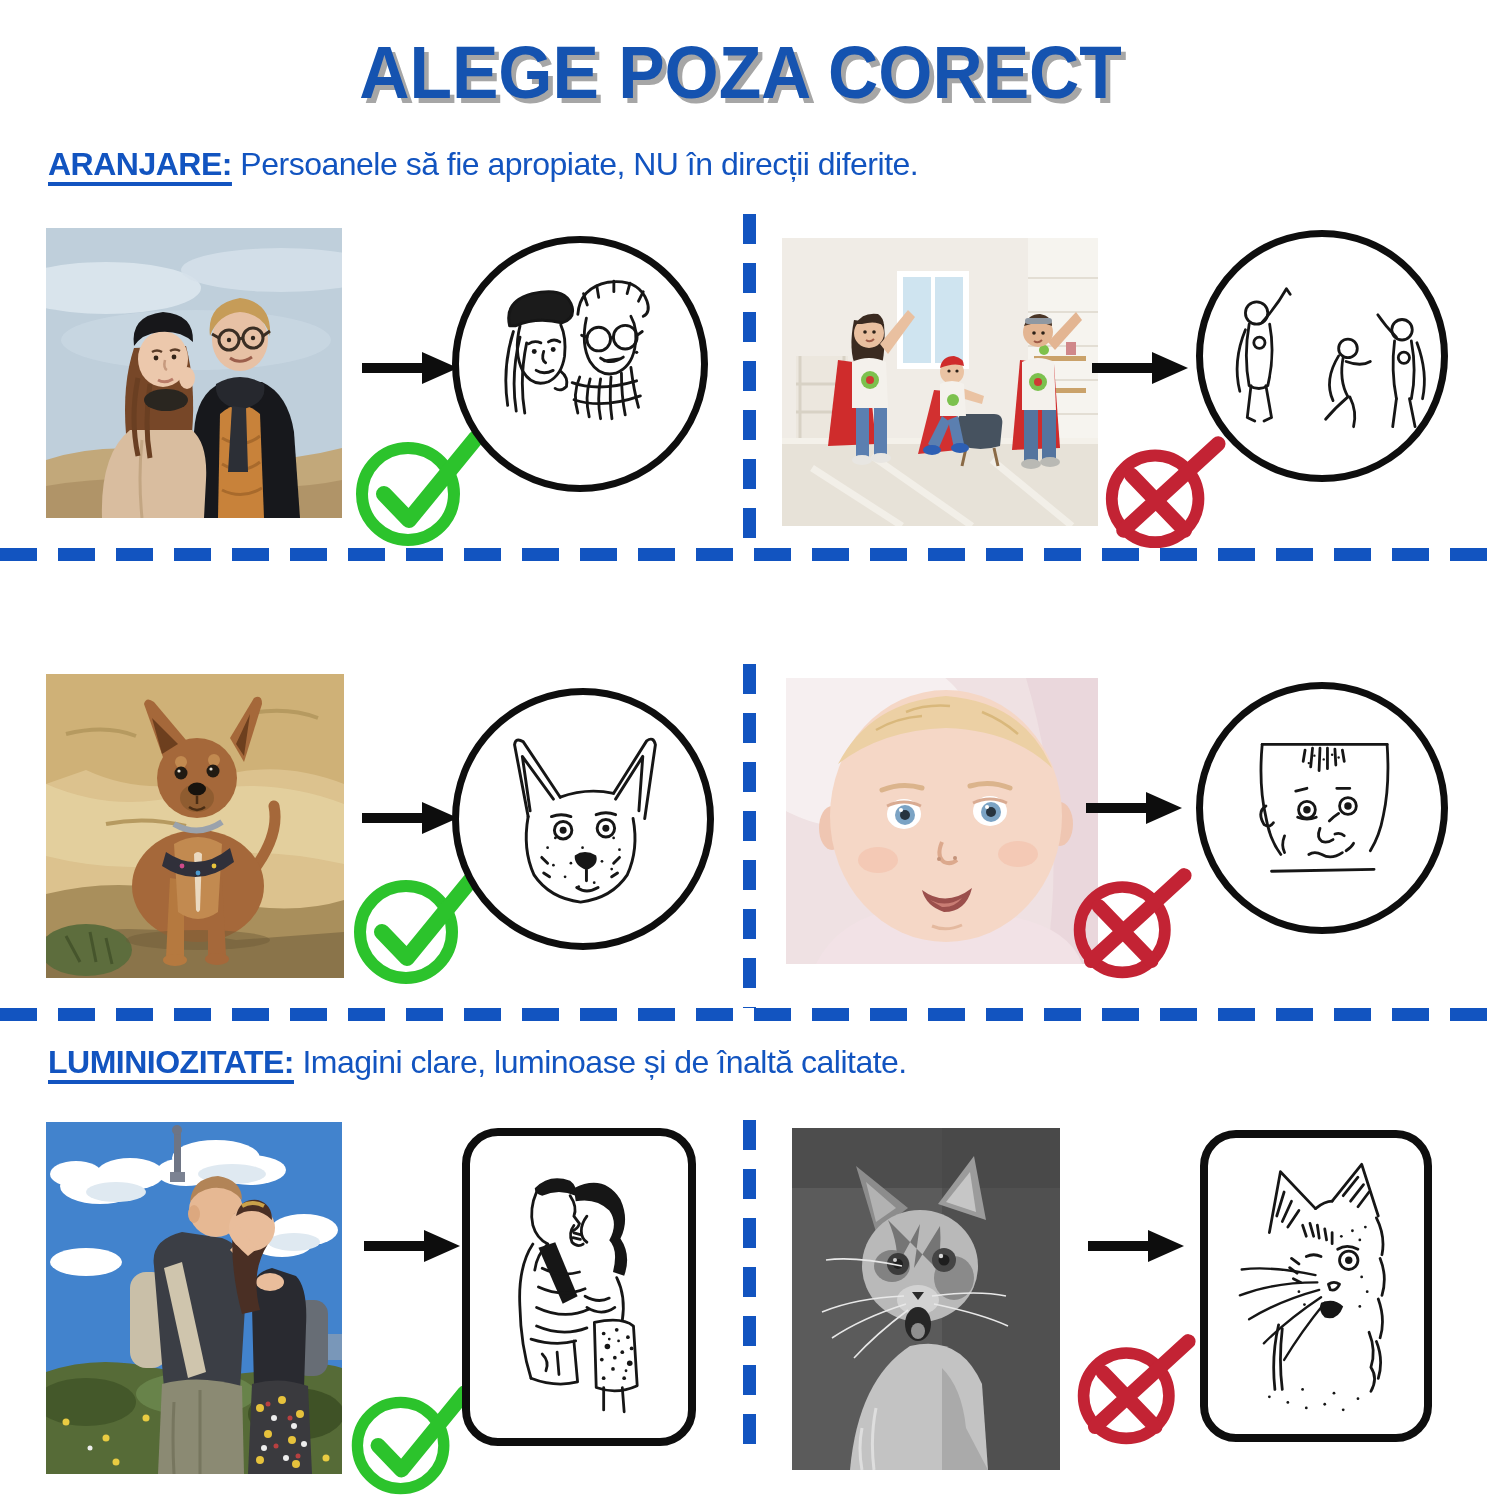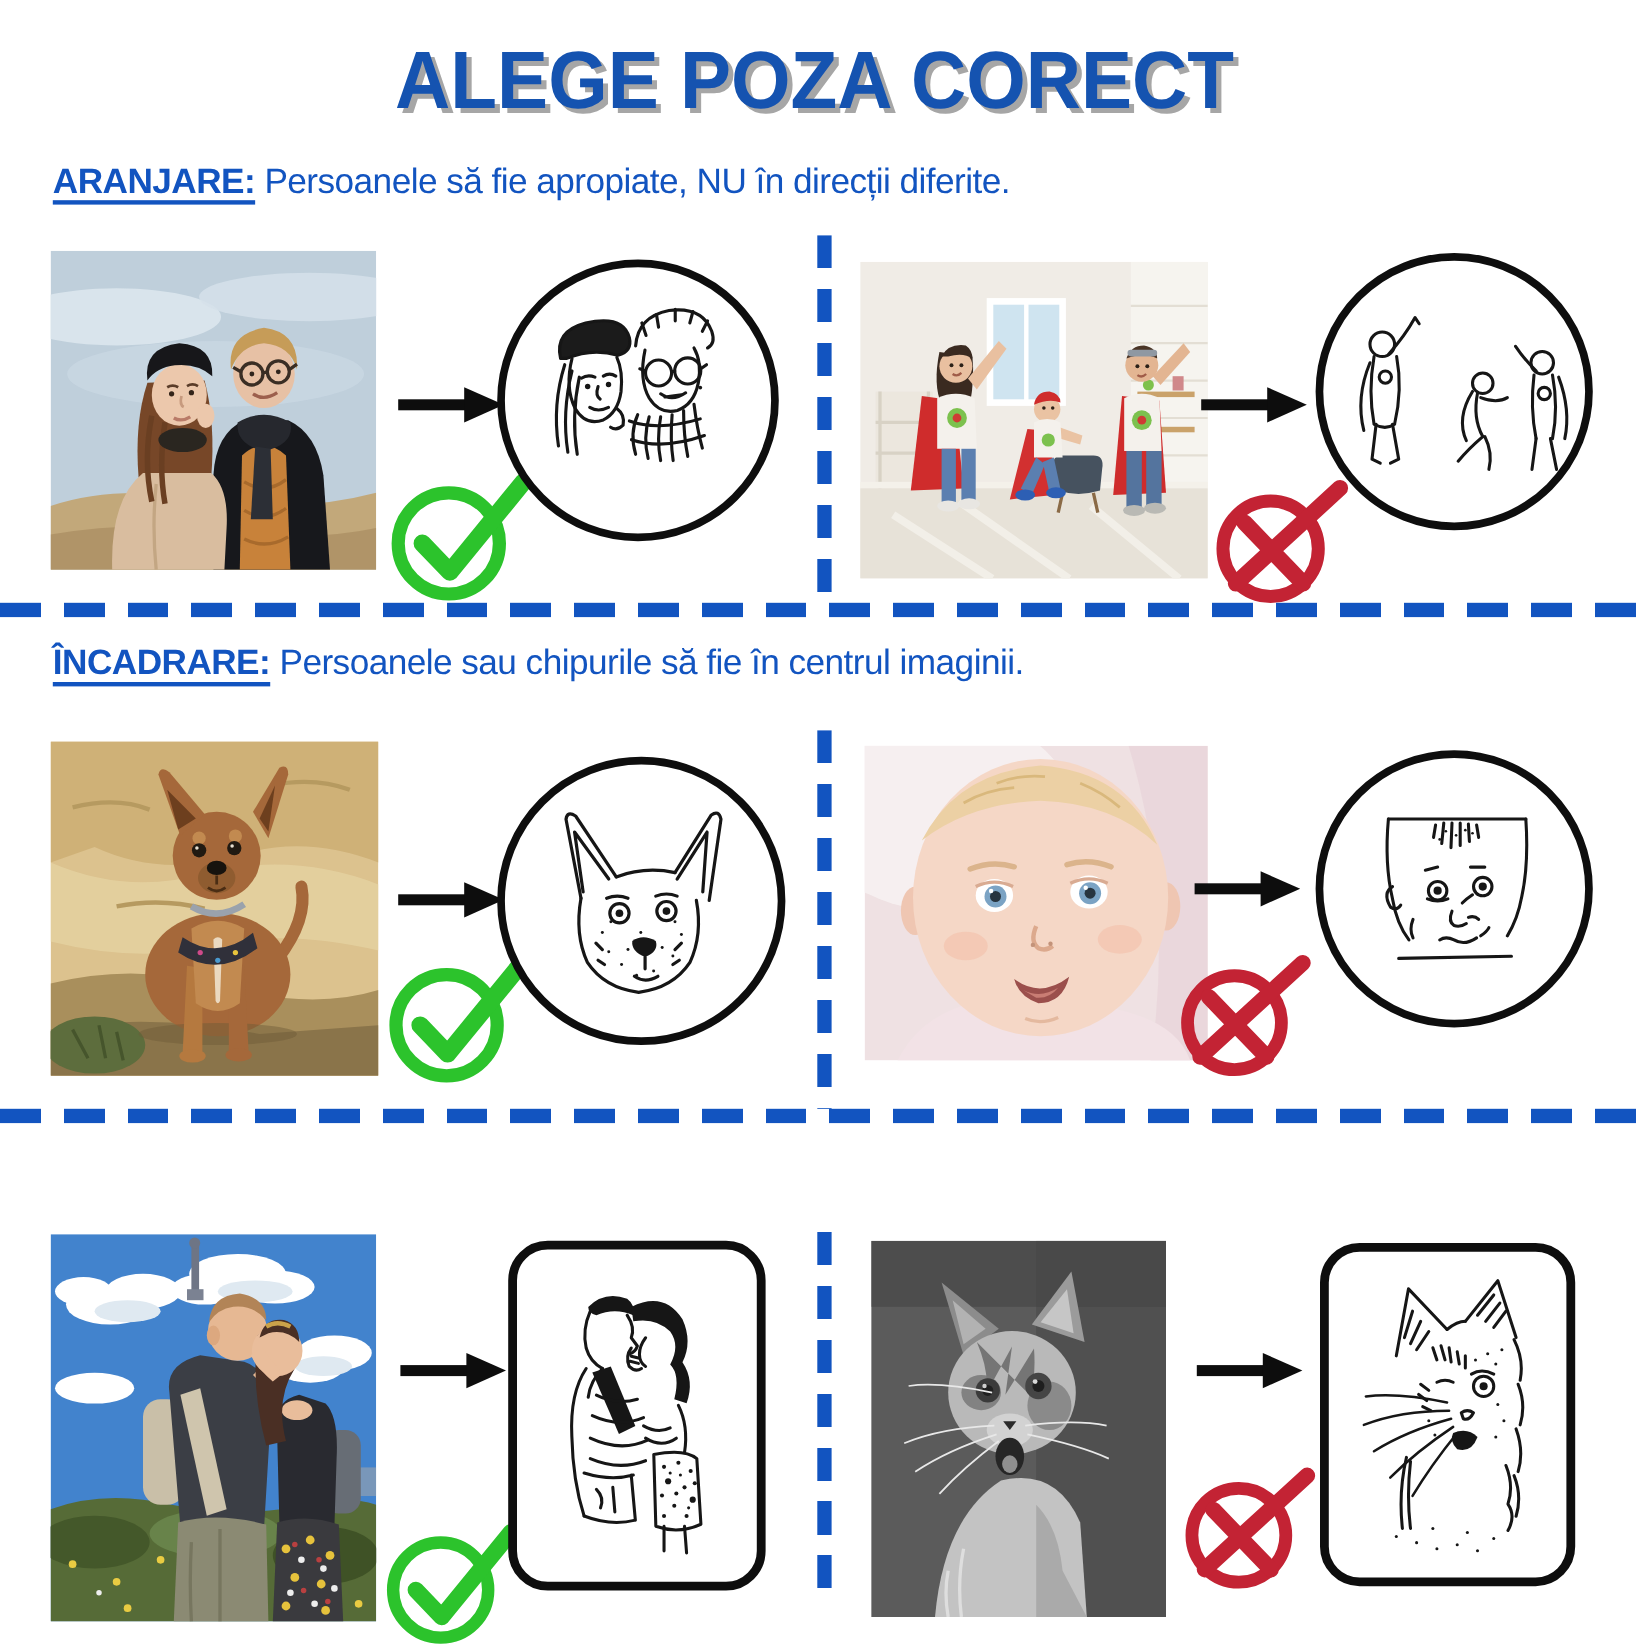--- a/index.html
+++ b/index.html
@@ -222,23 +222,20 @@
         <path d="M198,104 Q194,136 200,166 M216,104 Q222,136 216,166"></path>
         <circle cx="208" cy="122" r="6"></circle>
         <path d="M222,106 Q234,138 228,166"></path>
         <path d="M200,166 L196,196 M214,166 L220,196"></path>
       </g>
     </svg>
   </div>
 
   <div class="hdash" style="top:548px"></div>
 
-  <div class="heading" style="top:584px">
-    <span class="kw">ÎNCADRARE:</span><span class="desc"> Persoanele sau chipurile să fie în centrul imaginii.</span>
-  </div>
 
   <svg class="photo" style="left:46px;top:674px" width="298" height="304" viewBox="0 0 298 304" aria-label="dog-centered-in-frame">
     <rect width="298" height="304" fill="#dcc28e"></rect>
     <path d="M0,0 L298,0 L298,110 Q230,84 170,104 Q100,124 40,96 L0,110 Z" fill="#cfb177"></path>
     <path d="M0,110 Q70,140 140,120 Q220,100 298,130 L298,190 Q210,170 150,186 Q80,202 0,182 Z" fill="#e4d1a0" opacity="0.85"></path>
     <path d="M20,60 Q60,50 90,62 M200,40 Q240,32 272,44 M60,150 Q100,142 140,152" stroke="#b69a60" stroke-width="4" fill="none"></path>
     <path d="M0,220 Q80,200 160,224 Q240,244 298,226 L298,304 L0,304 Z" fill="#a98f5c"></path>
     <path d="M0,262 Q90,246 190,266 L298,258 L298,304 L0,304 Z" fill="#8a744a"></path>
     <ellipse cx="40" cy="276" rx="46" ry="26" fill="#5d6d3d"></ellipse>
     <path d="M20,262 L34,288 M44,258 L50,288 M60,264 L66,290" stroke="#46552c" stroke-width="3"></path>
@@ -389,20 +386,23 @@
           <circle cx="122" cy="68" r="1.3"></circle>
           <circle cx="131" cy="63" r="1.3"></circle>
         <circle cx="106" cy="72" r="1.3"></circle>
           <circle cx="138" cy="66" r="1.3"></circle>
       </g>
     </svg>
   </div>
 
   <div class="hdash" style="top:1008px"></div>
 
+  <div class="heading" style="top:1044px">
+    <span class="kw">LUMINIOZITATE:</span><span class="desc"> Imagini clare, luminoase și de înaltă calitate.</span>
+  </div>
 
   <svg class="photo" style="left:46px;top:1122px" width="296" height="352" viewBox="0 0 296 352" aria-label="bright-clear-photo-of-kissing-couple">
     <rect width="296" height="352" fill="#4283cd"></rect>
     <g fill="#ffffff">
       <ellipse cx="54" cy="64" rx="40" ry="18"></ellipse>
         <ellipse cx="84" cy="52" rx="34" ry="16"></ellipse>
         <ellipse cx="30" cy="52" rx="26" ry="13"></ellipse>
       <ellipse cx="170" cy="36" rx="44" ry="18"></ellipse>
         <ellipse cx="204" cy="48" rx="36" ry="15"></ellipse>
         <ellipse cx="140" cy="50" rx="30" ry="14"></ellipse>

